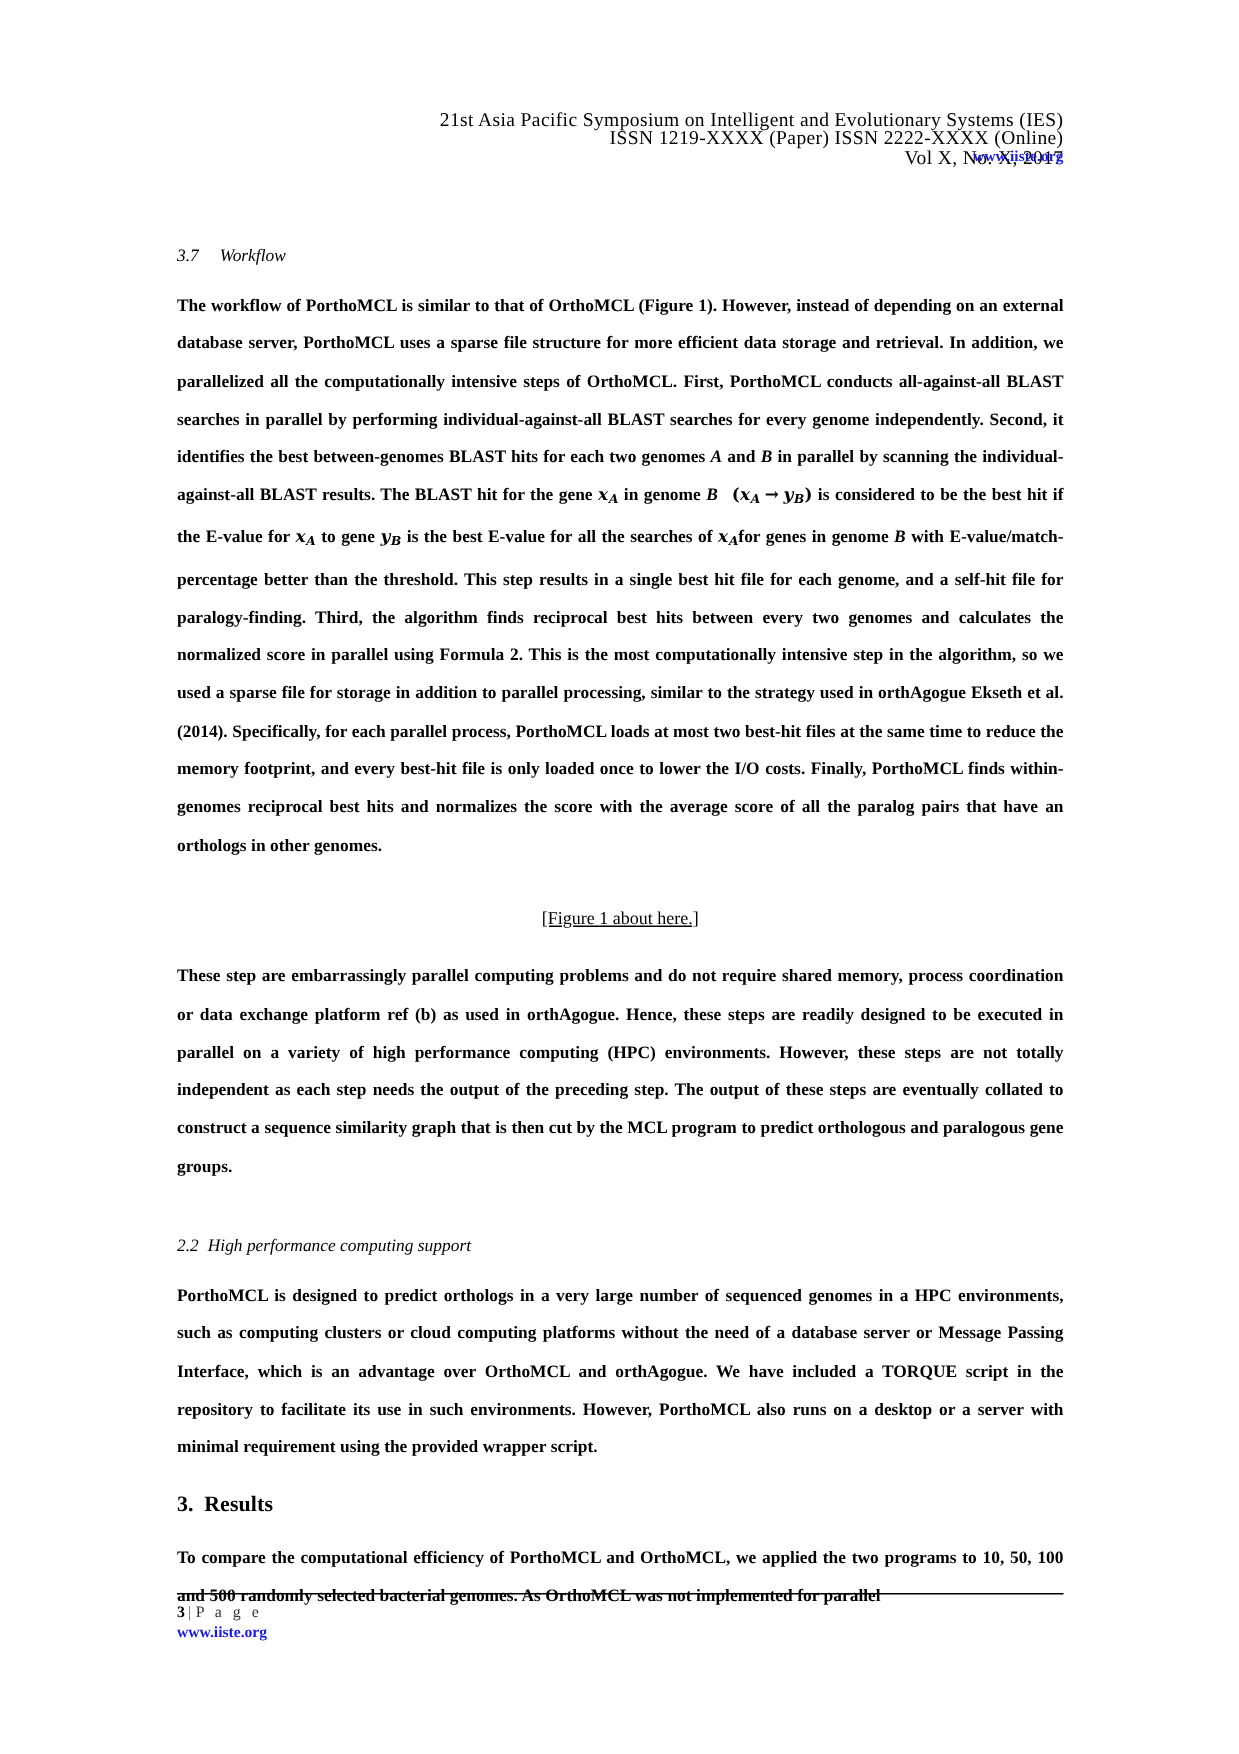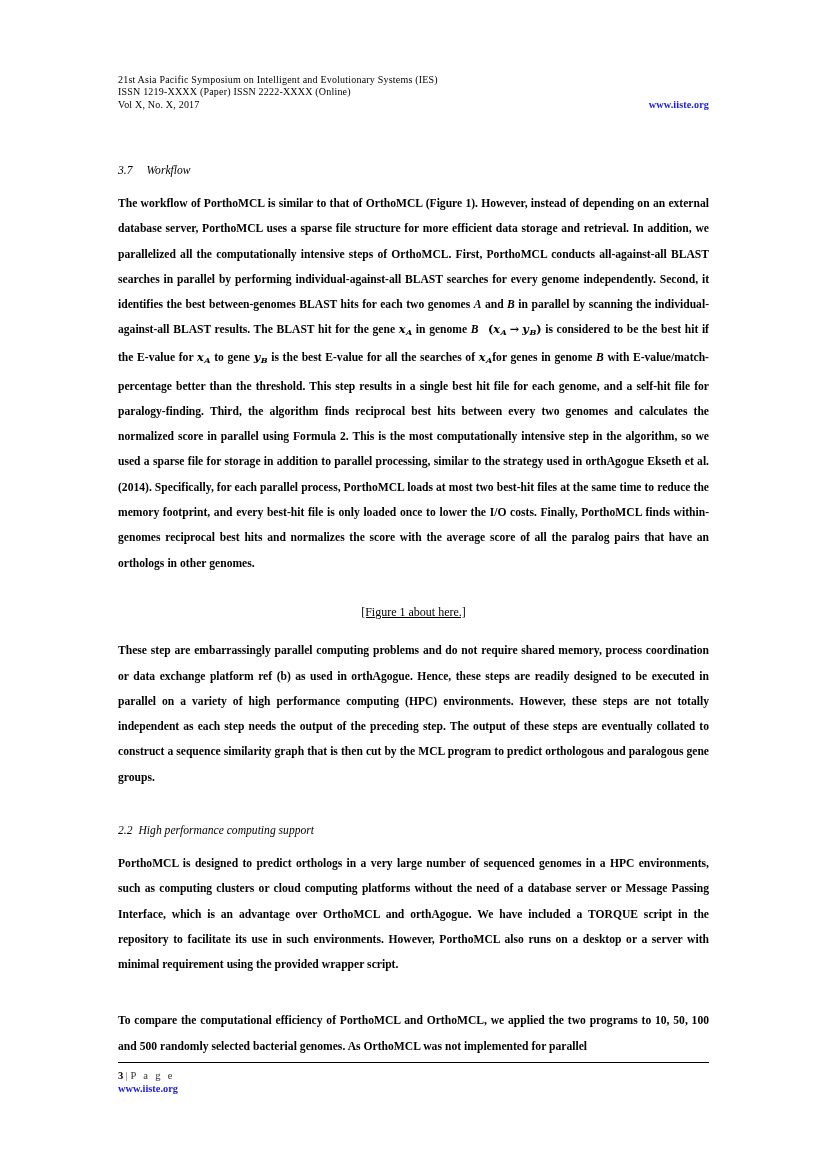--- a/index.html
+++ b/index.html
@@ -25,24 +25,25 @@
   }
 
   
   .header {
     position: absolute;
     top: 74px;
     left: 0;
     width: 591px;
   }
   .header-lines {
-    font-size: 10px;
+    font-size: 13px;
     line-height: 12.3px;
     color: #000;
     letter-spacing: 0.02em;
+    text-align: right;
   }
   .header-line { white-space: nowrap; }
   .header-link {
     position: absolute;
     right: 0;
     top: 24.5px;
     font-size: 10.2px;
     color: #1a1ae6;
     text-decoration: none;
     font-weight: bold;
@@ -197,20 +198,23 @@
     <div class="spacer-lg"></div>
 
     <h2 class="subsection tight">
       <span class="num">2.2</span><span>High performance computing support</span>
     </h2>
 
     <p class="body">PorthoMCL is designed to predict orthologs in a very large number of sequenced genomes in a HPC environments, such as computing clusters or cloud computing platforms without the need of a database server or Message Passing Interface, which is an advantage over OrthoMCL and orthAgogue. We have included a TORQUE script in the repository to facilitate its use in such environments. However, PorthoMCL also runs on a desktop or a server with minimal requirement using the provided wrapper script.</p>
 
     <div class="spacer-lg"></div>
 
+    <h1 class="section">
+      <span class="num">3.</span><span>Results</span>
+    </h1>
 
     <p class="body">To compare the computational efficiency of PorthoMCL and OrthoMCL, we applied the two programs to 10, 50, 100 and 500 randomly selected bacterial genomes. As OrthoMCL was not implemented for parallel</p>
 
   </div>
 </div>
 
 <div class="footer">
   <div class="footer-rule"></div>
   <div class="footer-page">
     <span class="pagenum">3</span><span class="sep">|</span><span class="word">P a g e</span>

